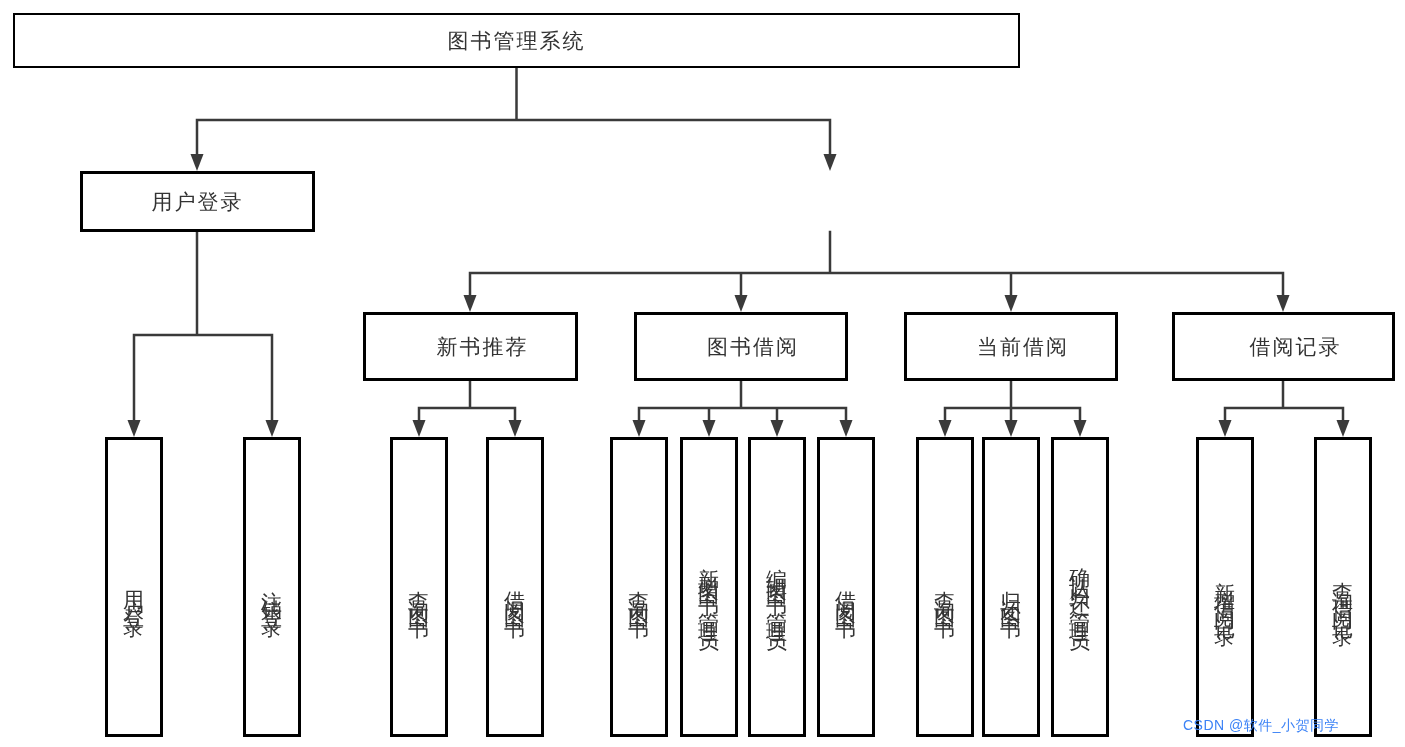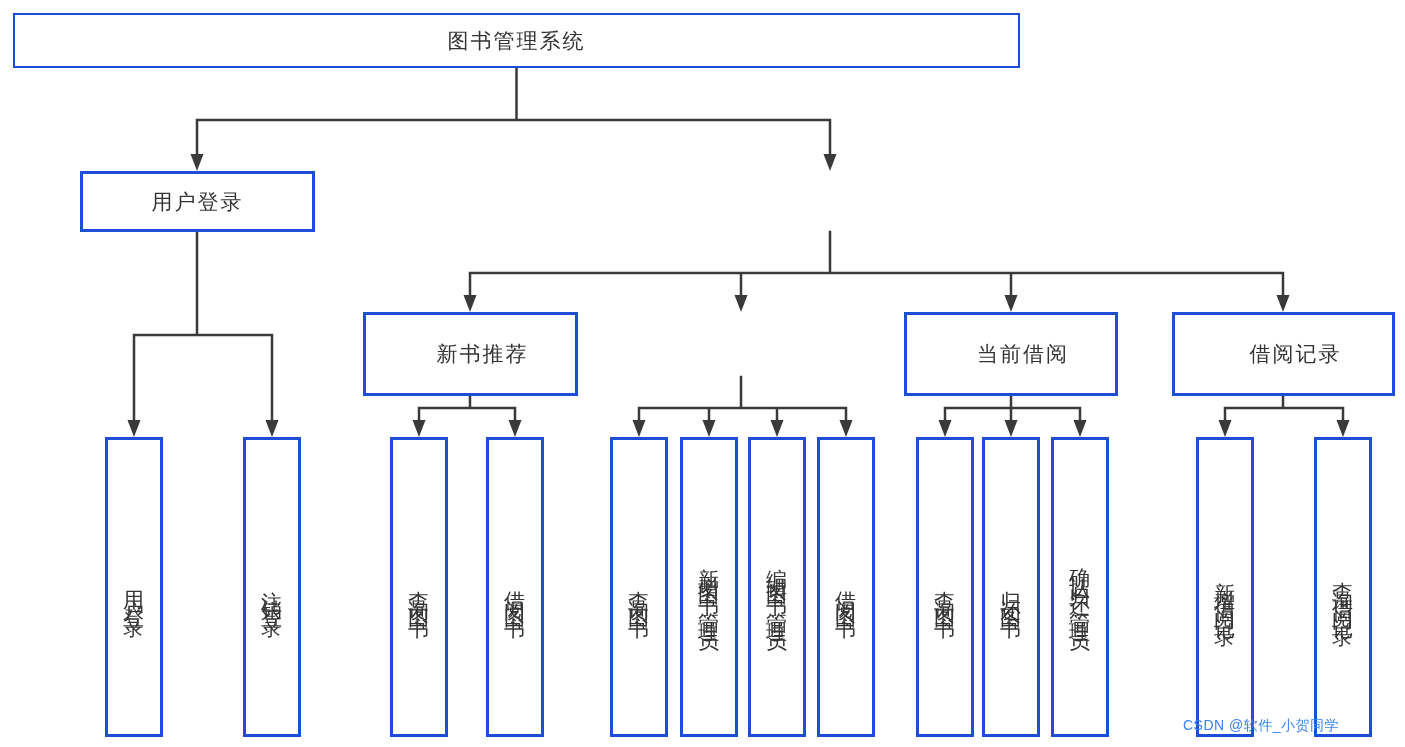--- a/index.html
+++ b/index.html
@@ -14,30 +14,30 @@
   }
   #wires {
     position: absolute;
     left: 0; top: 0;
     width: 1405px; height: 747px;
     z-index: 1;
   }
   .box {
     position: absolute;
     background: #ffffff;
-    border: 3px solid #1d4ed8;
+    border: 3px solid #000000;
     box-sizing: border-box;
     display: flex;
     align-items: center;
     justify-content: center;
     z-index: 2;
   }
   .box.root { border-width: 2px; left: 13px; top: 13px; width: 1007px; height: 55px; }
   .box.lvl2 { top: 171px; width: 235px; height: 61px; }
-  .box.lvl3 { top: 312px; height: 84px; padding-left: 24px; }
+  .box.lvl3 { top: 312px; height: 69px; padding-left: 24px; }
   .box.leaf { top: 437px; width: 58px; height: 300px; }
   .hlabel {
     font-size: 21px;
     letter-spacing: 2px;
     white-space: nowrap;
     color: #333333;
   }
   .vlabel {
     writing-mode: vertical-rl;
     text-orientation: mixed;
@@ -111,20 +111,23 @@
     <span class="hlabel">图书管理系统</span>
   </div>
 
   <div class="box lvl2" style="left:80px;">
     <span class="hlabel">用户登录</span>
   </div>
 
   <div class="box lvl3" style="left:363px;width:215px;">
     <span class="hlabel">新书推荐</span>
   </div>
+  <div class="box lvl3" style="left:634px;width:214px;">
+    <span class="hlabel">图书借阅</span>
+  </div>
   <div class="box lvl3" style="left:904px;width:214px;font-family:Liberation Mono, monospace;">
     <span class="hlabel">当前借阅</span>
   </div>
   <div class="box lvl3" style="left:1172px;width:223px;">
     <span class="hlabel">借阅记录</span>
   </div>
 
   <div class="box leaf" style="left:105px;">
     <span class="vlabel">用户登录</span>
   </div>

